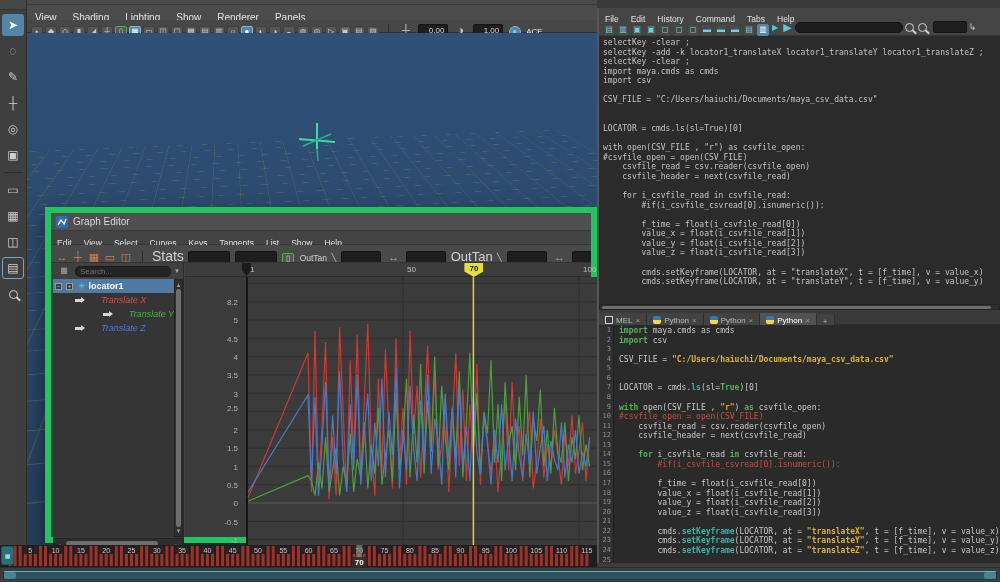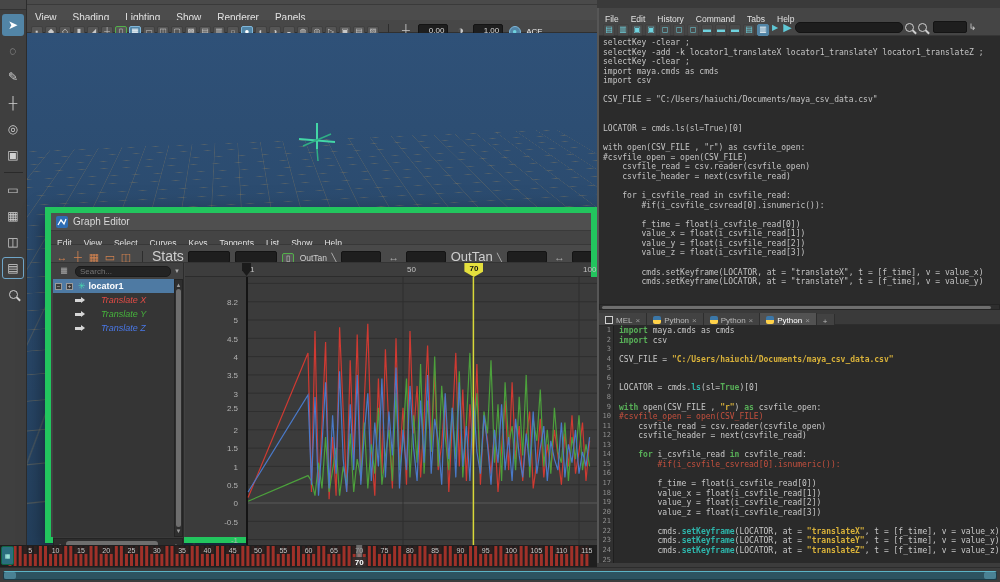--- a/index.html
+++ b/index.html
@@ -149,21 +149,21 @@
           <div class="olrow sel">
             <span class="exp">−</span>
             <span class="exp">+</span>
             <span style="color: rgb(73, 216, 176); font-size: 9px; margin: 0px 3px;">✳</span>
             <span style="font-weight: bold;">locator1</span>
           </div>
           <div class="olrow" style="padding-left: 22px;">
             <span class="key"></span>
             <span style="font-style: italic; color: rgb(224, 75, 69); margin-left: 14px;">Translate X</span>
           </div>
-          <div class="olrow" style="padding-left: 22px;">
+          <div class="olrow" style="padding-left: 22px; justify-content: flex-end;">
             <span class="key"></span>
             <span style="font-style: italic; color: rgb(70, 180, 60); margin-left: 14px;">Translate Y</span>
           </div>
           <div class="olrow" style="padding-left: 22px;">
             <span class="key"></span>
             <span style="font-style: italic; color: rgb(74, 120, 232); margin-left: 14px;">Translate Z</span>
           </div>
         </div>
 
       <div class="abs scroll-track" style="right:0;top:16px;width:9px;bottom:12px">

